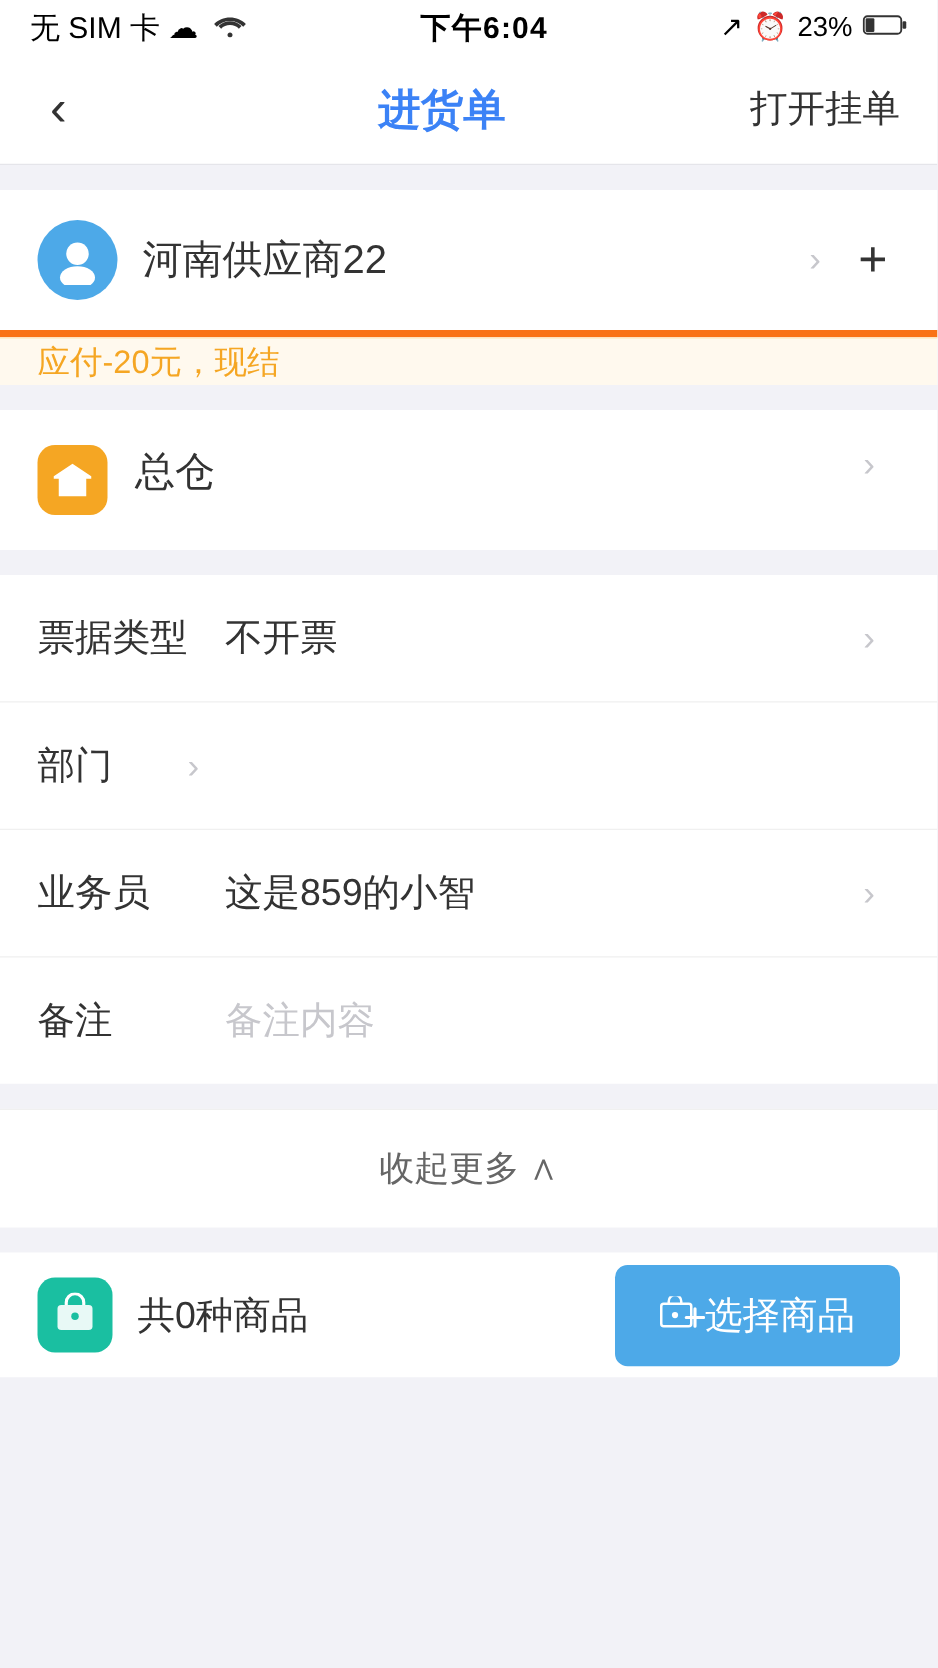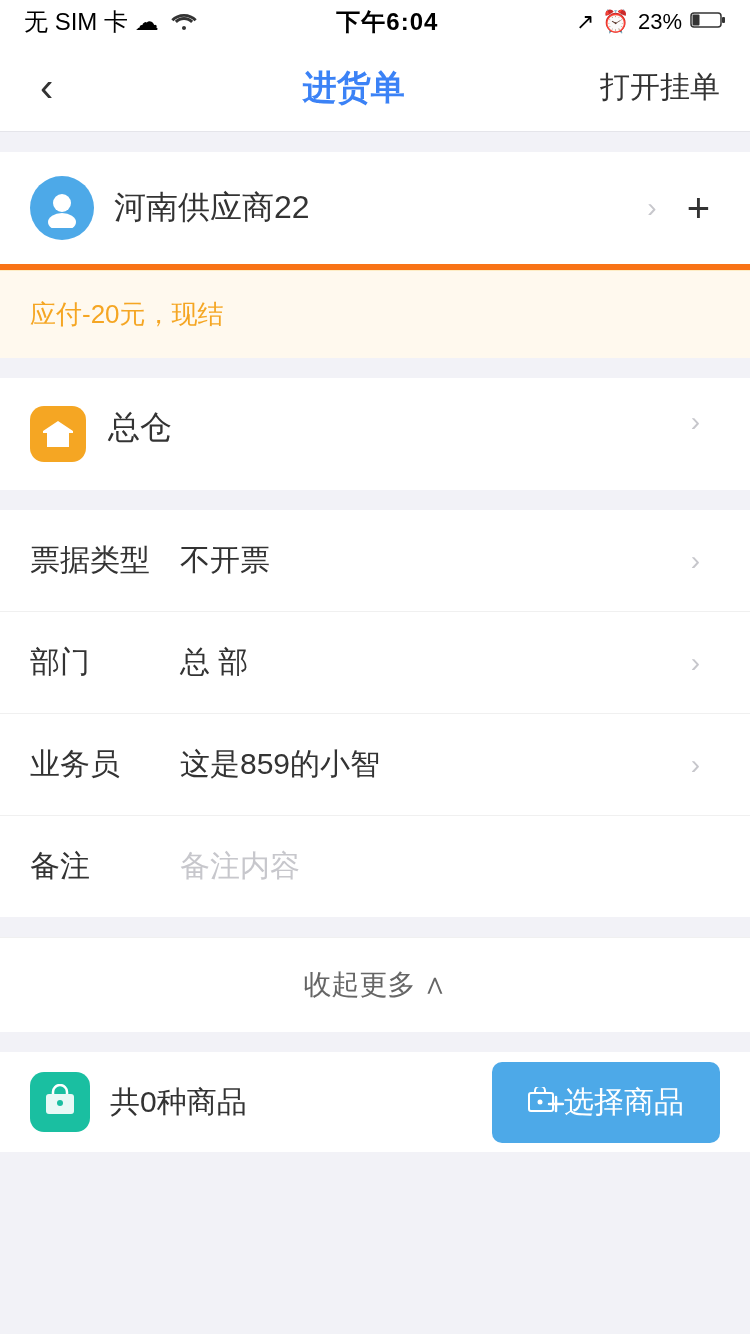--- a/index.html
+++ b/index.html
@@ -93,21 +93,21 @@
       margin-right: 20px;
     }
     .add-btn {
       font-size: 40px;
       color: #333;
       cursor: pointer;
       padding: 0 10px;
     }
     .notice-bar {
       background: #fff9ee;
-      padding: 26px 30px;
+      padding: 1px 30px;
       font-size: 26px;
       color: #f5a623;
       border-top: 1px solid #fdedc5;
     }
 
     
     .warehouse-section {
       background: #fff;
       margin-top: 20px;
     }
@@ -301,21 +301,20 @@
 <div class="form-section">
 
   <div class="form-row">
     <div class="form-label">票据类型</div>
     <div class="form-value">不开票</div>
     <div class="chevron-right">›</div>
   </div>
 
   <div class="form-row">
     <div class="form-label">部门</div>
-    <div class="form-value">总 部</div>
     <div class="chevron-right">›</div>
   </div>
 
   <div class="form-row">
     <div class="form-label">业务员</div>
     <div class="form-value">这是859的小智</div>
     <div class="chevron-right">›</div>
   </div>
 
   <div class="form-row">

